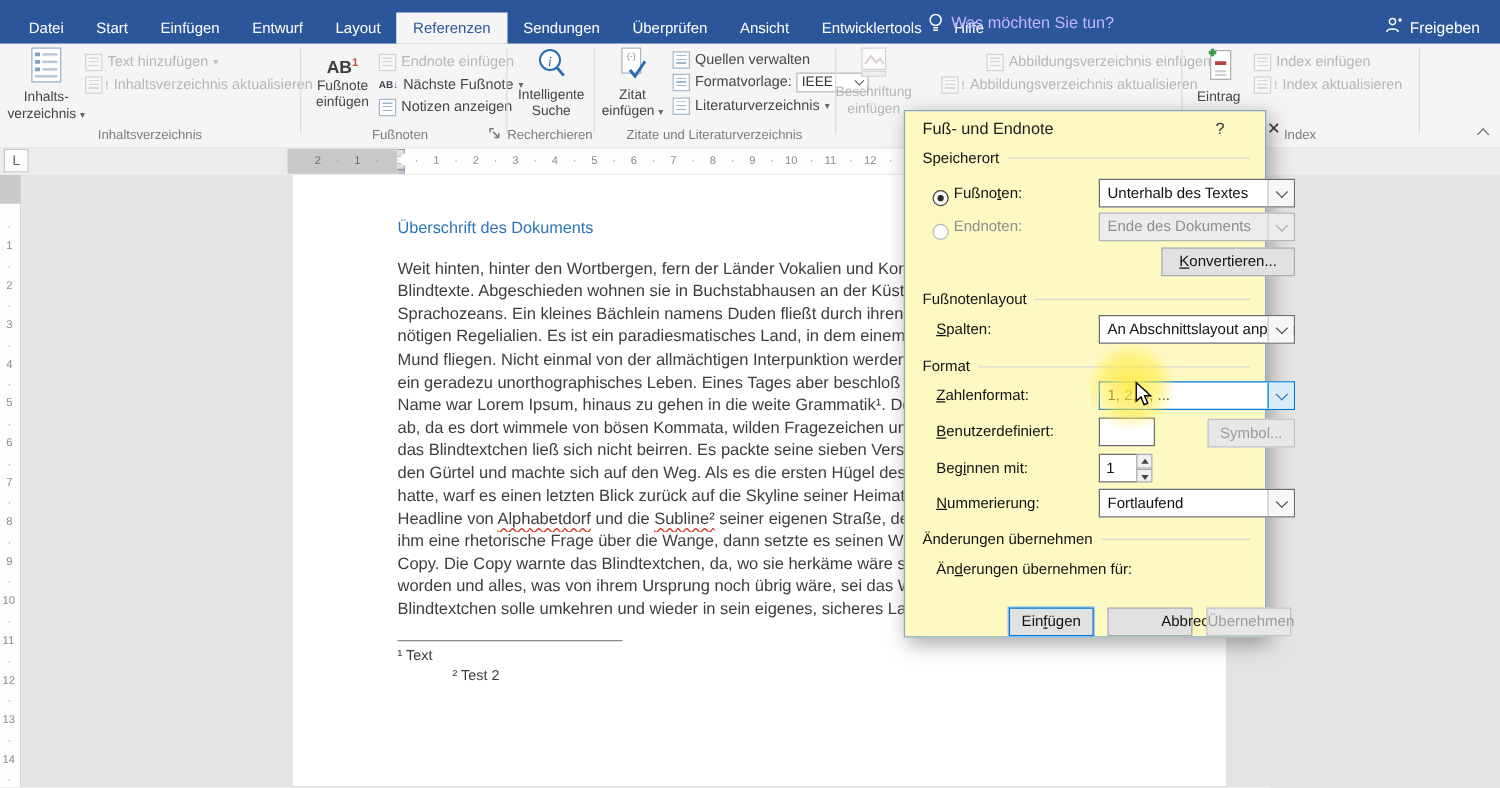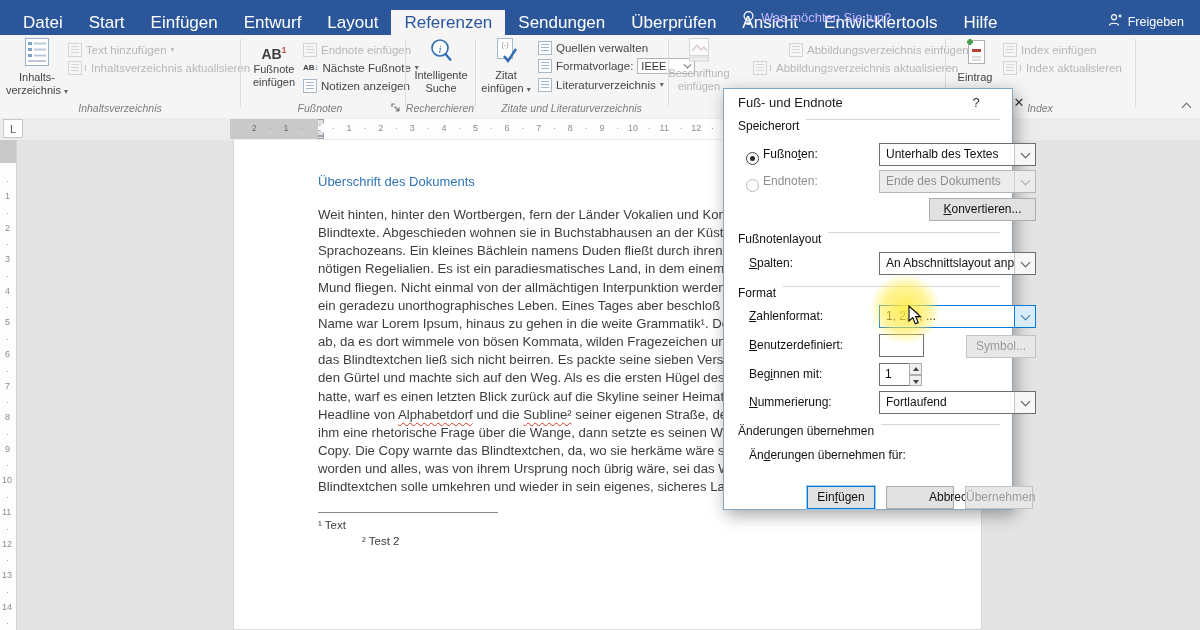--- a/index.html
+++ b/index.html
@@ -2,28 +2,28 @@
 <html><head>
 <meta charset="utf-8">
 <style>
   html,body{margin:0;padding:0;}
   #root{position:relative;width:1200px;height:630px;overflow:hidden;background:#e4e4e4;
         font-family:"Liberation Sans",sans-serif;}
   .a{position:absolute;}
   
   .titlebar{left:0;top:0;width:1200px;height:35px;background:#2b579a;}
   .tabs{left:10px;bottom:0;display:flex;height:25px;}
-  .tab{padding:0 13px;color:#fff;font-size:17px;line-height:25px;white-space:nowrap;}
+  .tab{padding:0 13px;color:#fff;font-size:12px;line-height:25px;white-space:nowrap;}
   .tab.active{background:#f5f5f5;color:#2b579a;}
   .tsearch{display:flex;align-items:flex-start;gap:6px;color:#c4b5fd;font-size:13px;bottom:0;height:25px;}
   .share{display:flex;align-items:center;gap:6px;color:#fff;font-size:12.5px;top:9px;right:16px;height:25px;}
   
   .ribbon{left:0;top:35px;width:1200px;height:83px;background:#f5f5f5;border-bottom:1px solid #d5d5d5;}
   .gsep{top:4px;width:1px;height:68px;background:#dcdcdc;}
-  .glabel{font-size:10.5px;color:#7c7c7c;text-align:center;top:67px;height:13px;line-height:13px;white-space:nowrap;overflow:hidden;font-style:italic;}
+  .glabel{font-size:10.5px;color:#7c7c7c;text-align:center;top:67px;height:13px;line-height:13px;white-space:nowrap;overflow:hidden;}
   .bigbtn{display:flex;flex-direction:column;align-items:center;top:2px;}
   .bl{font-size:11px;color:#444;line-height:13px;white-space:nowrap;}
   .dis .bl{color:#b6b6b6;}
   .ritem{display:flex;align-items:center;gap:4px;font-size:11.5px;color:#464646;height:17px;white-space:nowrap;}
   .ritem.dis{color:#b6b6b6;}
   .sic{width:12px;height:12px;border:1px solid #a9b8c6;background:#fdfdfd;position:relative;flex:none;}
   .sic::after{content:"";position:absolute;left:2px;right:2px;top:2px;bottom:2px;
      background:repeating-linear-gradient(to bottom,#9fb6cf 0 1px,transparent 1px 3px);}
   .dis .sic{border-color:#d4d4d4;background:#f6f6f6;}
   .dis .sic::after{background:repeating-linear-gradient(to bottom,#d6d6d6 0 1px,transparent 1px 3px);}
@@ -53,25 +53,25 @@
   
   .page{left:233px;top:140px;width:749px;height:490px;background:#fff;border:1px solid #d8d8d8;border-top:none;box-sizing:border-box;}
   .heading{left:318px;top:174px;font-size:13px;color:#2e74b5;}
   .bodylines{left:318px;top:206px;width:592px;height:298px;overflow:hidden;}
   .bline{position:absolute;left:0;white-space:nowrap;font-size:13.2px;color:#3d3d3d;height:18px;line-height:18px;}
   .squig{text-decoration:underline;text-decoration-style:wavy;text-decoration-color:#d83b2a;
      text-decoration-thickness:1px;text-underline-offset:3px;}
   .fnsep{left:318px;top:512px;width:180px;height:1px;background:#8a8a8a;}
   .fn{font-size:11.5px;color:#3d3d3d;left:318px;}
   
-  .dialog{left:723px;top:88px;width:290px;height:422px;background:#ffffff;border:1px solid #84a8c4;
+  .dialog{left:723px;top:88px;width:290px;height:422px;background:#fef9c3;border:1px solid #84a8c4;
      box-shadow:3px 5px 16px rgba(0,0,0,.35);z-index:40;font-size:12px;color:#111;box-sizing:border-box;}
   .dtitle{left:14px;top:6px;font-size:13px;color:#1a1a1a;}
   .dctrl{font-size:13px;color:#333;text-align:center;width:20px;top:6px;}
-  .dsec{left:14px;right:12px;display:flex;gap:7px;height:14px;}
+  .dsec{left:14px;right:12px;display:flex;align-items:center;gap:7px;height:14px;}
   .dsec .ln{flex:1;height:1px;background:#d6d6d6;}
   .dlabel{left:25px;line-height:23px;white-space:nowrap;}
   .rlabel{left:39px;line-height:23px;}
   .accel{text-decoration:underline;}
   .combo{left:155px;width:157px;height:23px;background:#fff;border:1px solid #6e6e6e;
      line-height:21px;padding-left:6px;box-sizing:border-box;white-space:nowrap;overflow:hidden;}
   .combo .arr{position:absolute;right:0;top:0;bottom:0;width:20px;background:#f7f7f7;
      border-left:1px solid #c5c5c5;display:flex;align-items:center;justify-content:center;}
   .combo.dis{background:#ececec;color:#8e8e8e;border-color:#b5b5b5;}
   .combo.dis .arr{background:#ececec;border-left-color:#cfcfcf;}

